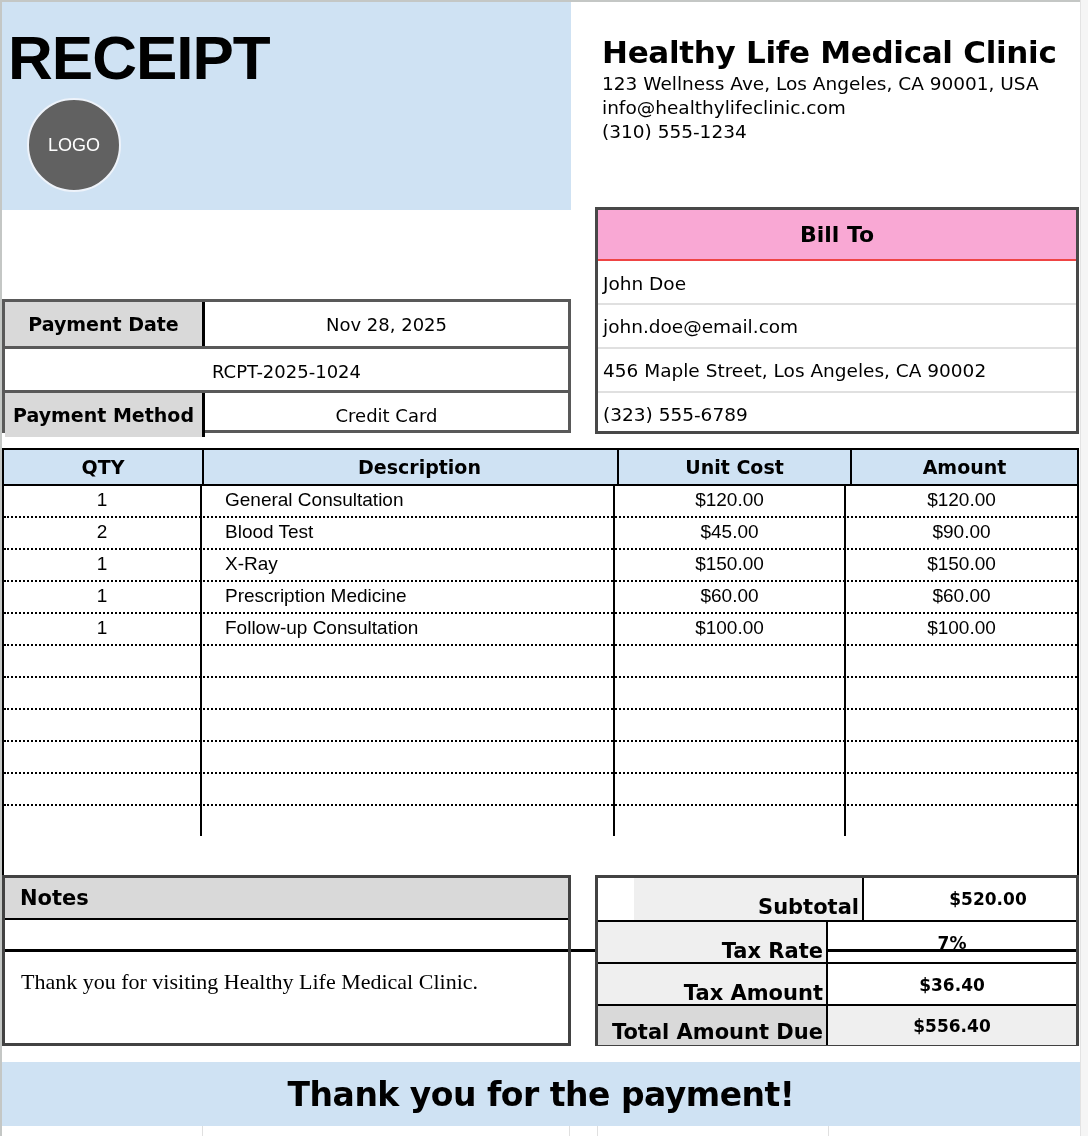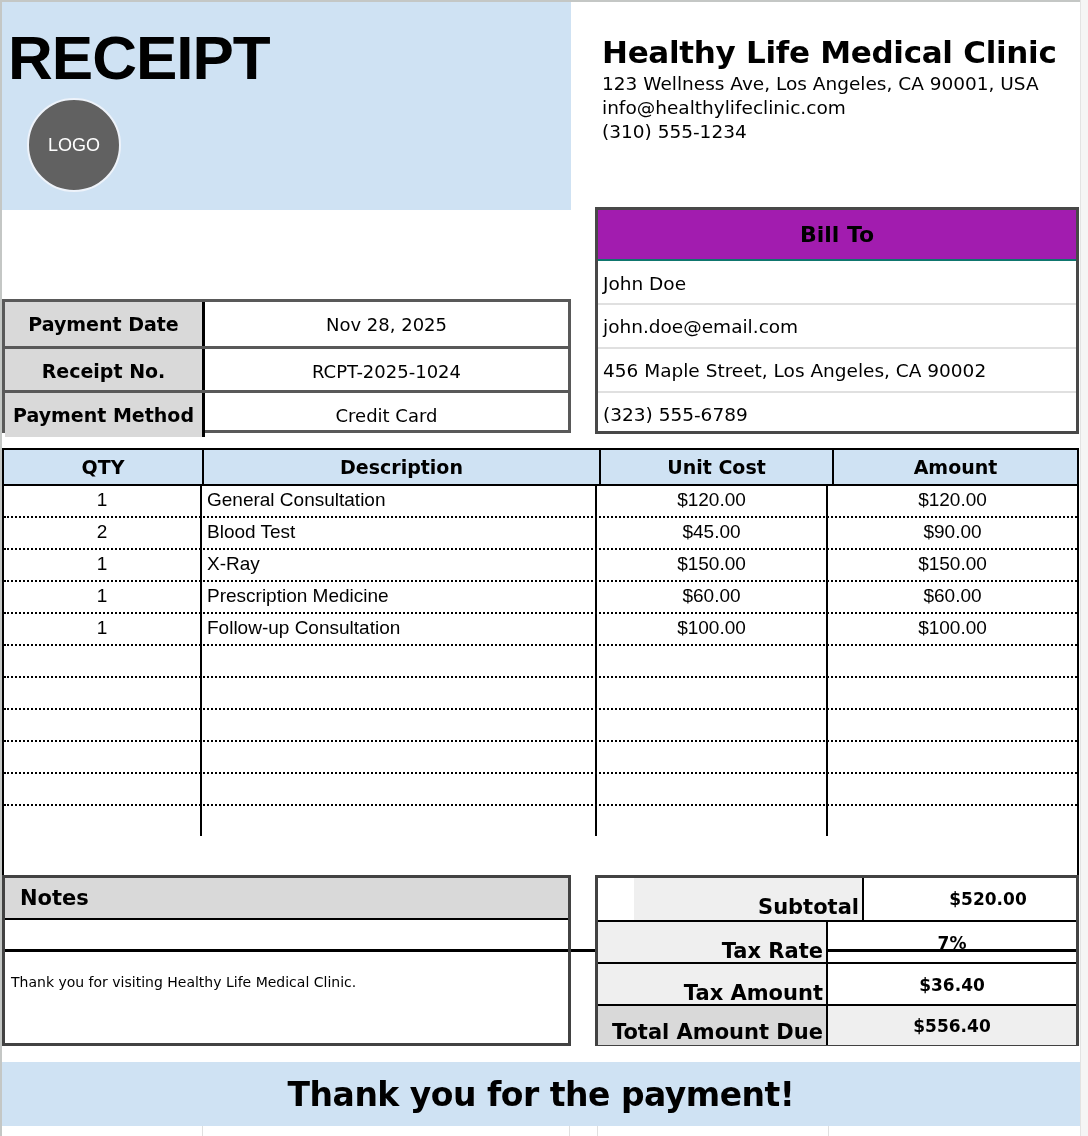--- a/index.html
+++ b/index.html
@@ -28,47 +28,47 @@
   
   .info { left:2px; top:299px; width:569px; height:134px; border:3px solid #595959; }
   .info-row { position:absolute; left:0; width:563px; height:44px; display:flex; }
   .info-row + .info-row { border-top:3px solid #595959; }
   .info-label { width:197px; background:#d9d9d9; border-right:3px solid #000; font-weight:bold; font-size:19px;
                 display:flex; align-items:center; justify-content:center; white-space:nowrap; }
   .info-value { flex:1; font-size:18px; display:flex; align-items:center; justify-content:center; }
 
   
   .bill { left:595px; top:207px; width:484px; height:227px; border:3px solid #484848; }
-  .bill-head { position:absolute; left:0; top:0; width:478px; height:49px; background:#a21caf; border-bottom:2px solid #0f766e;
+  .bill-head { position:absolute; left:0; top:0; width:478px; height:49px; background:#f9a8d4; border-bottom:2px solid #ef4444;
                font-weight:bold; font-size:22px; display:flex; align-items:center; justify-content:center; }
   .bill-line { position:absolute; left:0; width:478px; height:44px; font-size:18.5px; display:flex; align-items:center; padding-left:5px; box-sizing:border-box; }
   .bill-line.sep { border-top:2px solid #e0e0e0; }
 
   
   .items { left:2px; top:448px; width:1077px; height:504px; border:2px solid #000; border-bottom:3px solid #000; }
   .items-head { position:absolute; left:0; top:0; width:1073px; height:34px; background:#cfe2f3; border-bottom:2px solid #000; display:flex; }
   .items-head div { font-weight:bold; font-size:19px; display:flex; align-items:center; justify-content:center; }
   .col-qty { width:198px; }
-  .col-desc { width:395px; }
+  .col-desc { width:395px;margin-left:18px; }
   .col-unit { width:231px; }
   .col-amt { flex:1; }
   .items-head .col-qty, .items-head .col-desc, .items-head .col-unit,
   .item-row .col-qty, .item-row .col-desc, .item-row .col-unit { border-right:2px solid #000; }
   .item-row { position:absolute; left:0; width:1073px; height:32px; display:flex; border-bottom:2px dotted #000;
               font-family:"Liberation Sans", sans-serif; font-size:19px; }
   .item-row.last { border-bottom:none; }
   .item-row div { display:flex; align-items:center; height:100%; box-sizing:border-box; }
   .item-row .col-qty, .item-row .col-unit, .item-row .col-amt { justify-content:center; }
   .item-row .col-desc { padding-left:5px; }
 
   
   .notes { left:2px; top:875px; width:569px; height:171px; border:3px solid #424242; }
   .notes-head { position:absolute; left:0; top:0; width:563px; height:42px; background:#d9d9d9; border-bottom:2px solid #000;
                 font-weight:bold; font-size:21px; display:flex; align-items:center; padding-left:15px; box-sizing:border-box; }
-  .notes-body { position:absolute; left:0; top:42px; width:563px; height:123px; font-size:14px; display:flex; align-items:center; padding-left:6px; box-sizing:border-box; }
+  .notes-body { position:absolute; left:0; top:42px; width:563px; height:123px; font-size:22px; display:flex; align-items:center; padding-left:16px; box-sizing:border-box;font-family:Liberation Serif, serif; }
 
   
   .totals { left:595px; top:875px; width:484px; height:171px; border:3px solid #424242; }
   .tot-row { position:absolute; left:0; width:478px; display:flex; }
   .tot-row + .tot-row { border-top:2px solid #000; }
   .tot-label { width:230px; background:#efefef; border-right:2px solid #000; font-weight:bold; font-size:21px;
                display:flex; align-items:flex-end; justify-content:flex-end; padding:0 3px 1px 0; box-sizing:border-box; white-space:nowrap; }
   .tot-value { flex:1; font-weight:bold; font-size:17px; display:flex; align-items:center; justify-content:center; }
   .tot-row.grand .tot-label { background:#d9d9d9; }
   .tot-row.grand .tot-value { background:#efefef; }
@@ -95,21 +95,20 @@
 <div class="abs clinic-line" style="top:72px;">123 Wellness Ave, Los Angeles, CA 90001, USA</div>
 <div class="abs clinic-line" style="top:96px;">info@healthylifeclinic.com</div>
 <div class="abs clinic-line" style="top:120px;">(310) 555-1234</div>
 
 <div class="abs info">
   <div class="info-row" style="top:0;">
     <div class="info-label">Payment Date</div>
     <div class="info-value">Nov 28, 2025</div>
   </div>
   <div class="info-row" style="top:44px;">
-    <div class="info-label">Receipt No.</div>
     <div class="info-value">RCPT-2025-1024</div>
   </div>
   <div class="info-row" style="top:88px;">
     <div class="info-label">Payment Method</div>
     <div class="info-value">Credit Card</div>
   </div>
 </div>
 
 <div class="abs bill">
   <div class="bill-head">Bill To</div>

